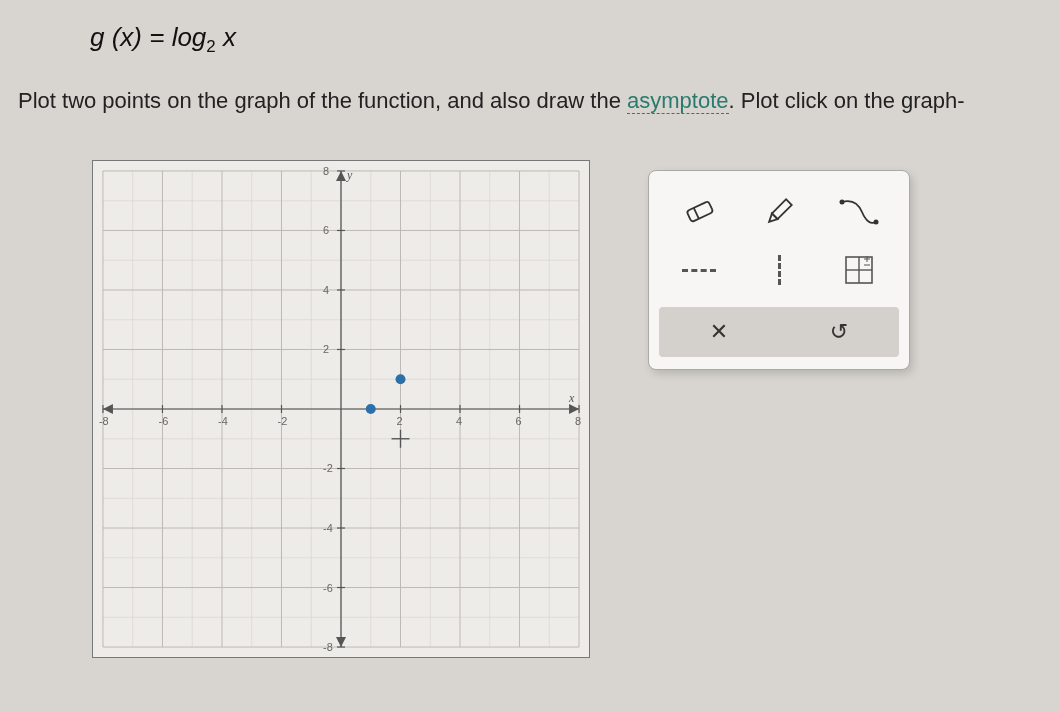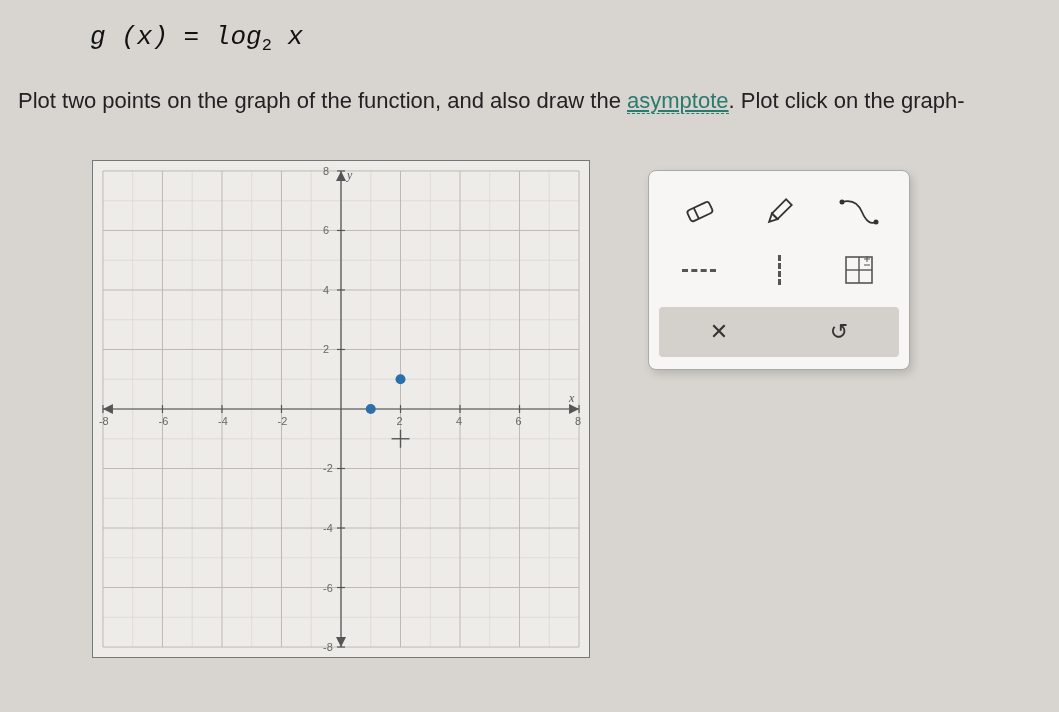--- a/index.html
+++ b/index.html
@@ -11,34 +11,33 @@
     overflow: hidden;
     position: relative;
     color: #111;
   }
   .equation {
     position: absolute;
     top: 22px;
     left: 90px;
     font-size: 26px;
     font-style: italic;
-    font-family: Liberation Mono, monospace;
+    font-family: Liberation Sans, sans-serif;
   }
   .equation .sub { font-size: 0.65em; vertical-align: sub; font-style: normal; }
   .instruction {
     position: absolute;
     top: 88px;
     left: 18px;
     font-size: 22px;
     font-family: Verdana, Geneva, sans-serif;
     color: #222;
   }
   .instruction .link {
     color: #2b7a6f;
-    text-decoration: underline;
     border-bottom: 1px dashed #2b7a6f;
   }
   .graph-wrap {
     position: absolute;
     top: 160px;
     left: 92px;
     width: 498px;
     height: 498px;
     border: 1px solid #777;
     background: #eeece8;

